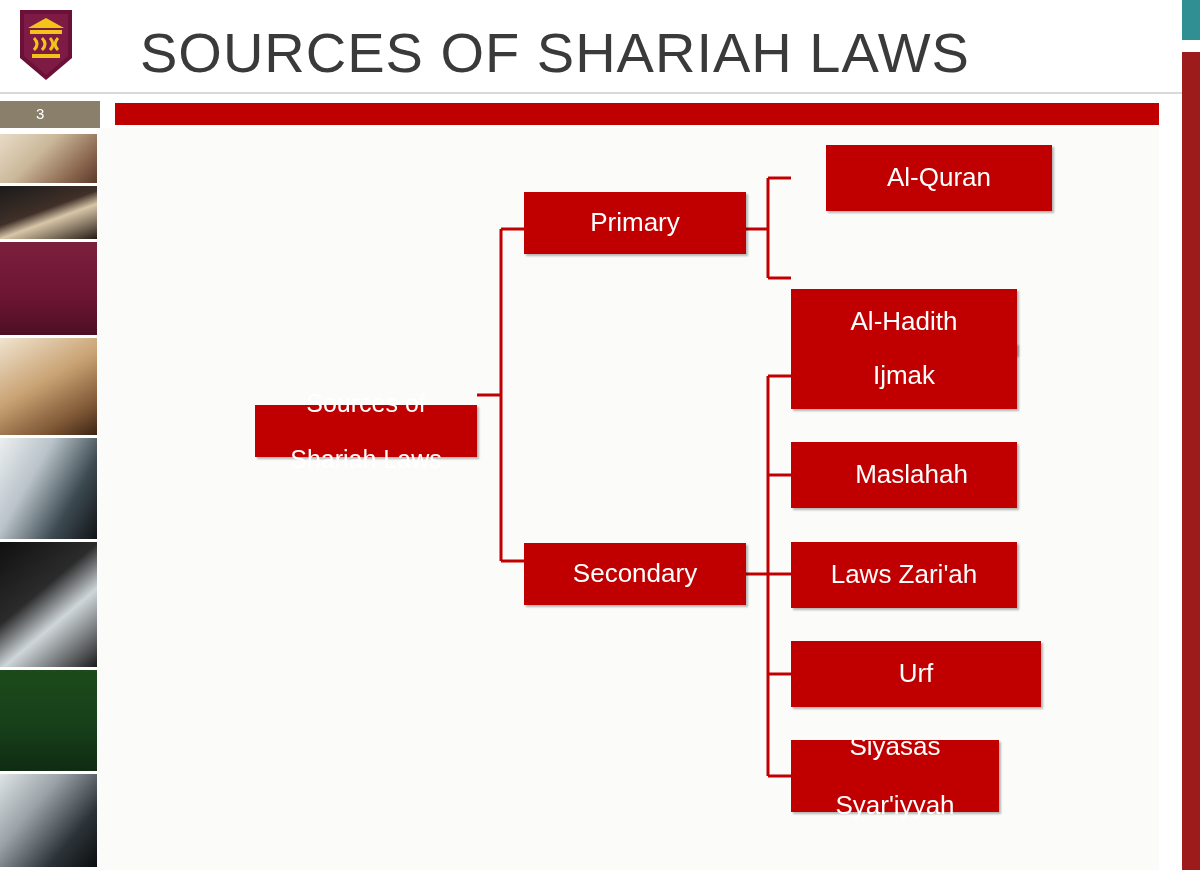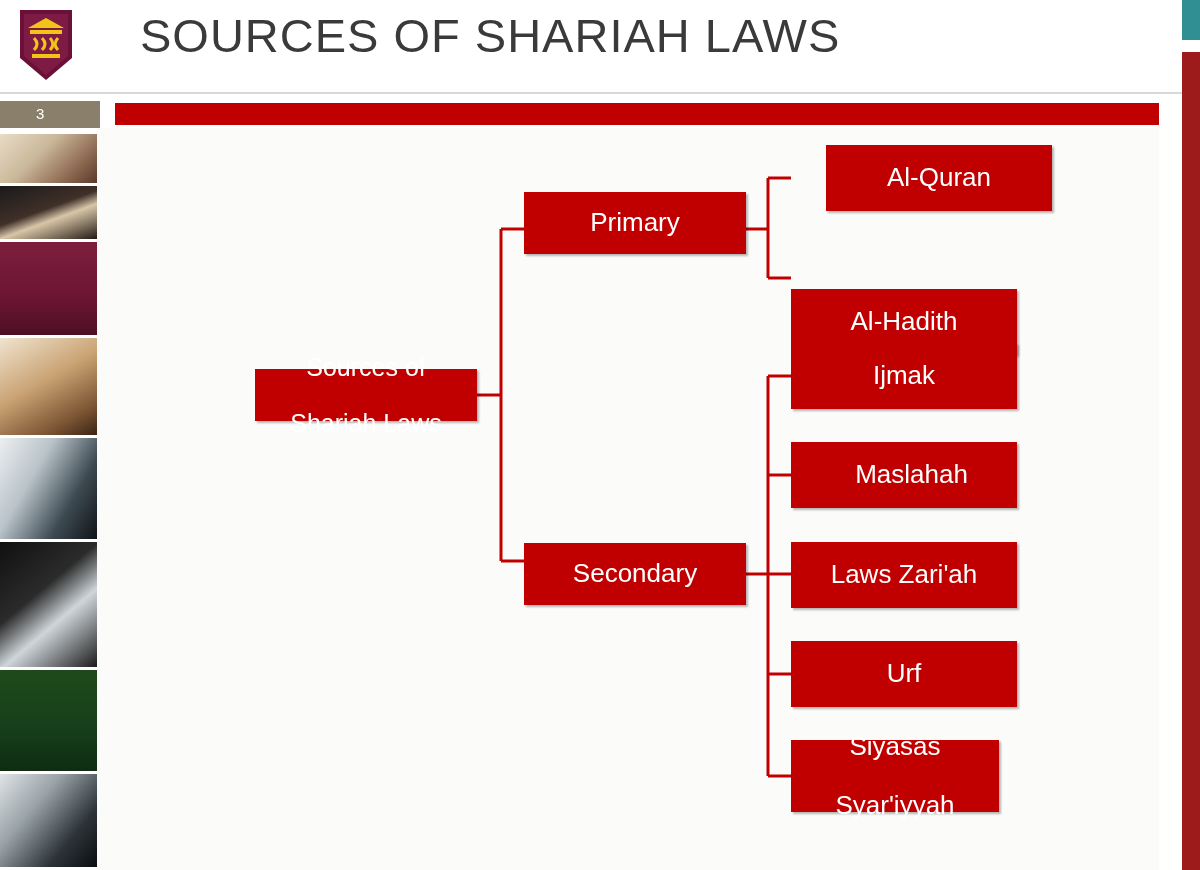--- a/index.html
+++ b/index.html
@@ -67,22 +67,22 @@
   .logo {
     position: absolute;
     left: 14px;
     top: 6px;
     width: 64px;
     height: 78px;
   }
   .slide-title {
     position: absolute;
     left: 140px;
-    top: 8px;
-    font-size: 47px;
+    top: 20px;
+    font-size: 56px;
     letter-spacing: 1px;
     color: #3a3a3a;
     font-weight: normal;
     white-space: nowrap;
   }
 
   
   .red-bar {
     position: absolute;
     left: 115px;
@@ -151,21 +151,21 @@
     display: flex;
     align-items: center;
     justify-content: center;
     text-align: center;
     font-size: 26px;
     line-height: 1.12;
     box-shadow: 2px 2px 2px rgba(0,0,0,0.28);
     box-sizing: border-box;
     padding: 2px 6px;
   }
-  .node.root { font-size: 25px; }
+  .node.root { font-size: 25px; margin-top: 36px; }
   .node.leaf { font-size: 26px; }
 
   svg.connectors {
     position: absolute;
     left: 0;
     top: 0;
     width: 1062px;
     height: 742px;
     overflow: visible;
   }
@@ -251,21 +251,21 @@
       </div>
       <div class="node leaf" style="left: 694px; top: 215px; width: 226px; height: 66px; flex-direction: column;">
         <span>Ijmak</span>
       </div>
       <div class="node leaf" style="left: 694px; top: 314px; width: 226px; height: 66px; flex-direction: column; padding-left: 21px;">
         <span>Maslahah</span>
       </div>
       <div class="node leaf" style="left: 694px; top: 414px; width: 226px; height: 66px; flex-direction: column;">
         <span>Laws Zari'ah</span>
       </div>
-      <div class="node leaf" style="left: 694px; top: 513px; width: 226px; height: 66px; flex-direction: column;">
+      <div class="node leaf" style="left: 694px; top: 513px; width: 250px; height: 66px; flex-direction: column;">
         <span>Urf</span>
       </div>
       <div class="node leaf" style="left: 694px; top: 612px; width: 208px; height: 72px; flex-direction: column;">
         <span>Siyasas</span>
         <br>
         <span>Syar'iyyah</span>
       </div>
     </div>
 
 </div>

